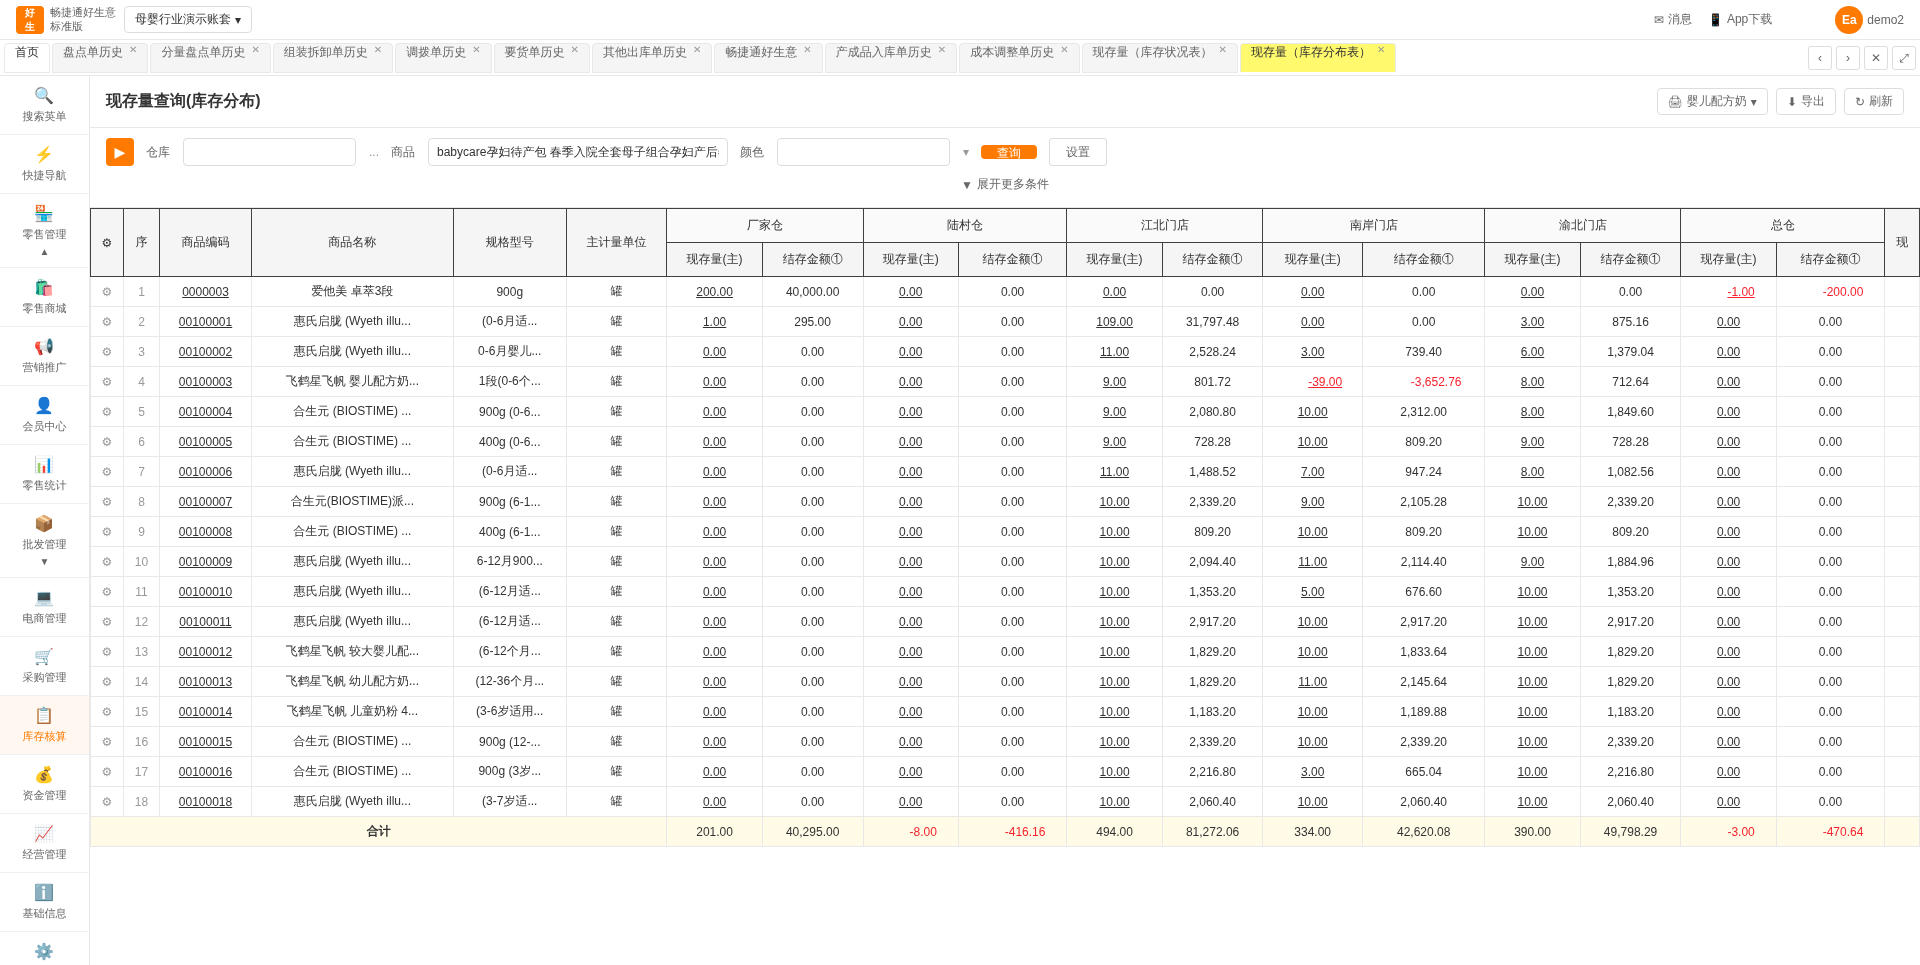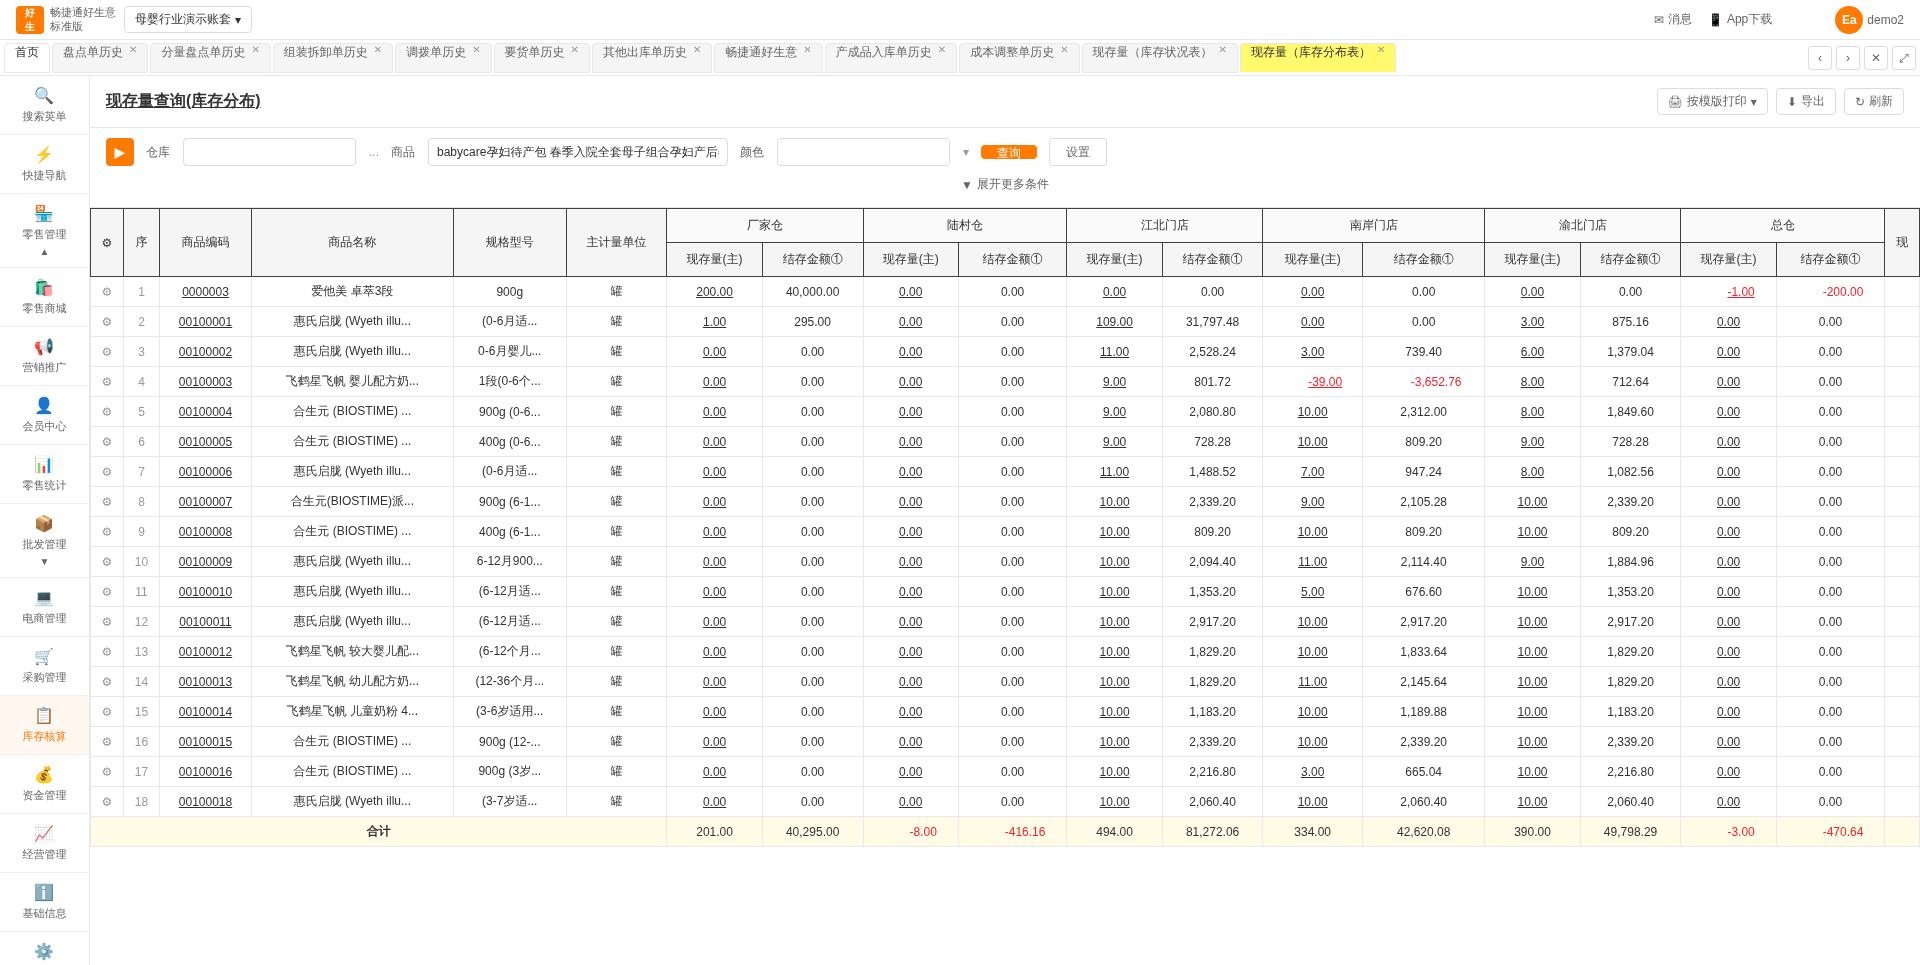--- a/index.html
+++ b/index.html
@@ -30,21 +30,21 @@
     
     .sidebar { width: 90px; background: #fff; border-right: 1px solid #e8e8e8; display: flex; flex-direction: column; overflow-y: auto; }
     .sidebar-item { display: flex; flex-direction: column; align-items: center; padding: 10px 4px; cursor: pointer; font-size: 11px; color: #666; gap: 4px; border-bottom: 1px solid #f0f0f0; }
     .sidebar-item.active { background: #fff7f0; color: #ff7a00; }
     .sidebar-icon { font-size: 16px; }
     .sidebar-arrow { font-size: 10px; }
 
     
     .main { flex: 1; overflow: hidden; display: flex; flex-direction: column; }
     .page-header { background: #fff; padding: 12px 16px 0; border-bottom: 1px solid #e8e8e8; display: flex; align-items: center; justify-content: space-between; }
-    .page-title { font-size: 16px; font-weight: 600; color: #333; padding-bottom: 12px; text-decoration: underline; }
+    .page-title { font-size: 16px; font-weight: 600; color: #333; padding-bottom: 12px; }
     .page-actions { display: flex; align-items: center; gap: 8px; padding-bottom: 12px; }
     .action-btn { display: flex; align-items: center; gap: 4px; padding: 4px 10px; border: 1px solid #ddd; border-radius: 4px; cursor: pointer; font-size: 12px; color: #666; background: #fff; }
 
     
     .filter-area { background: #fff; padding: 10px 16px; border-bottom: 1px solid #e8e8e8; }
     .filter-row { display: flex; align-items: center; gap: 12px; flex-wrap: wrap; }
     .filter-item { display: flex; align-items: center; gap: 13px; }
     .filter-label { font-size: 12px; color: #666; white-space: nowrap; }
     .filter-input { height: 28px; border: 1px solid #ddd; border-radius: 4px; padding: 0 8px; font-size: 12px; color: #333; min-width: 80px; }
     .filter-input-long { min-width: 300px; }
@@ -229,21 +229,21 @@
 
   </div>
 
   <div class="main">
 
     <div class="page-header">
       <div class="page-title">现存量查询(库存分布)</div>
       <div class="page-actions">
         <button class="action-btn">
           <span>🖨</span>
-          <span>按模版打印</span>
+          <span>婴儿配方奶</span>
           <span>▾</span>
         </button>
         <button class="action-btn">
           <span>⬇</span>
           <span>导出</span>
         </button>
         <button class="action-btn">
           <span>↻</span>
           <span>刷新</span>
         </button>

